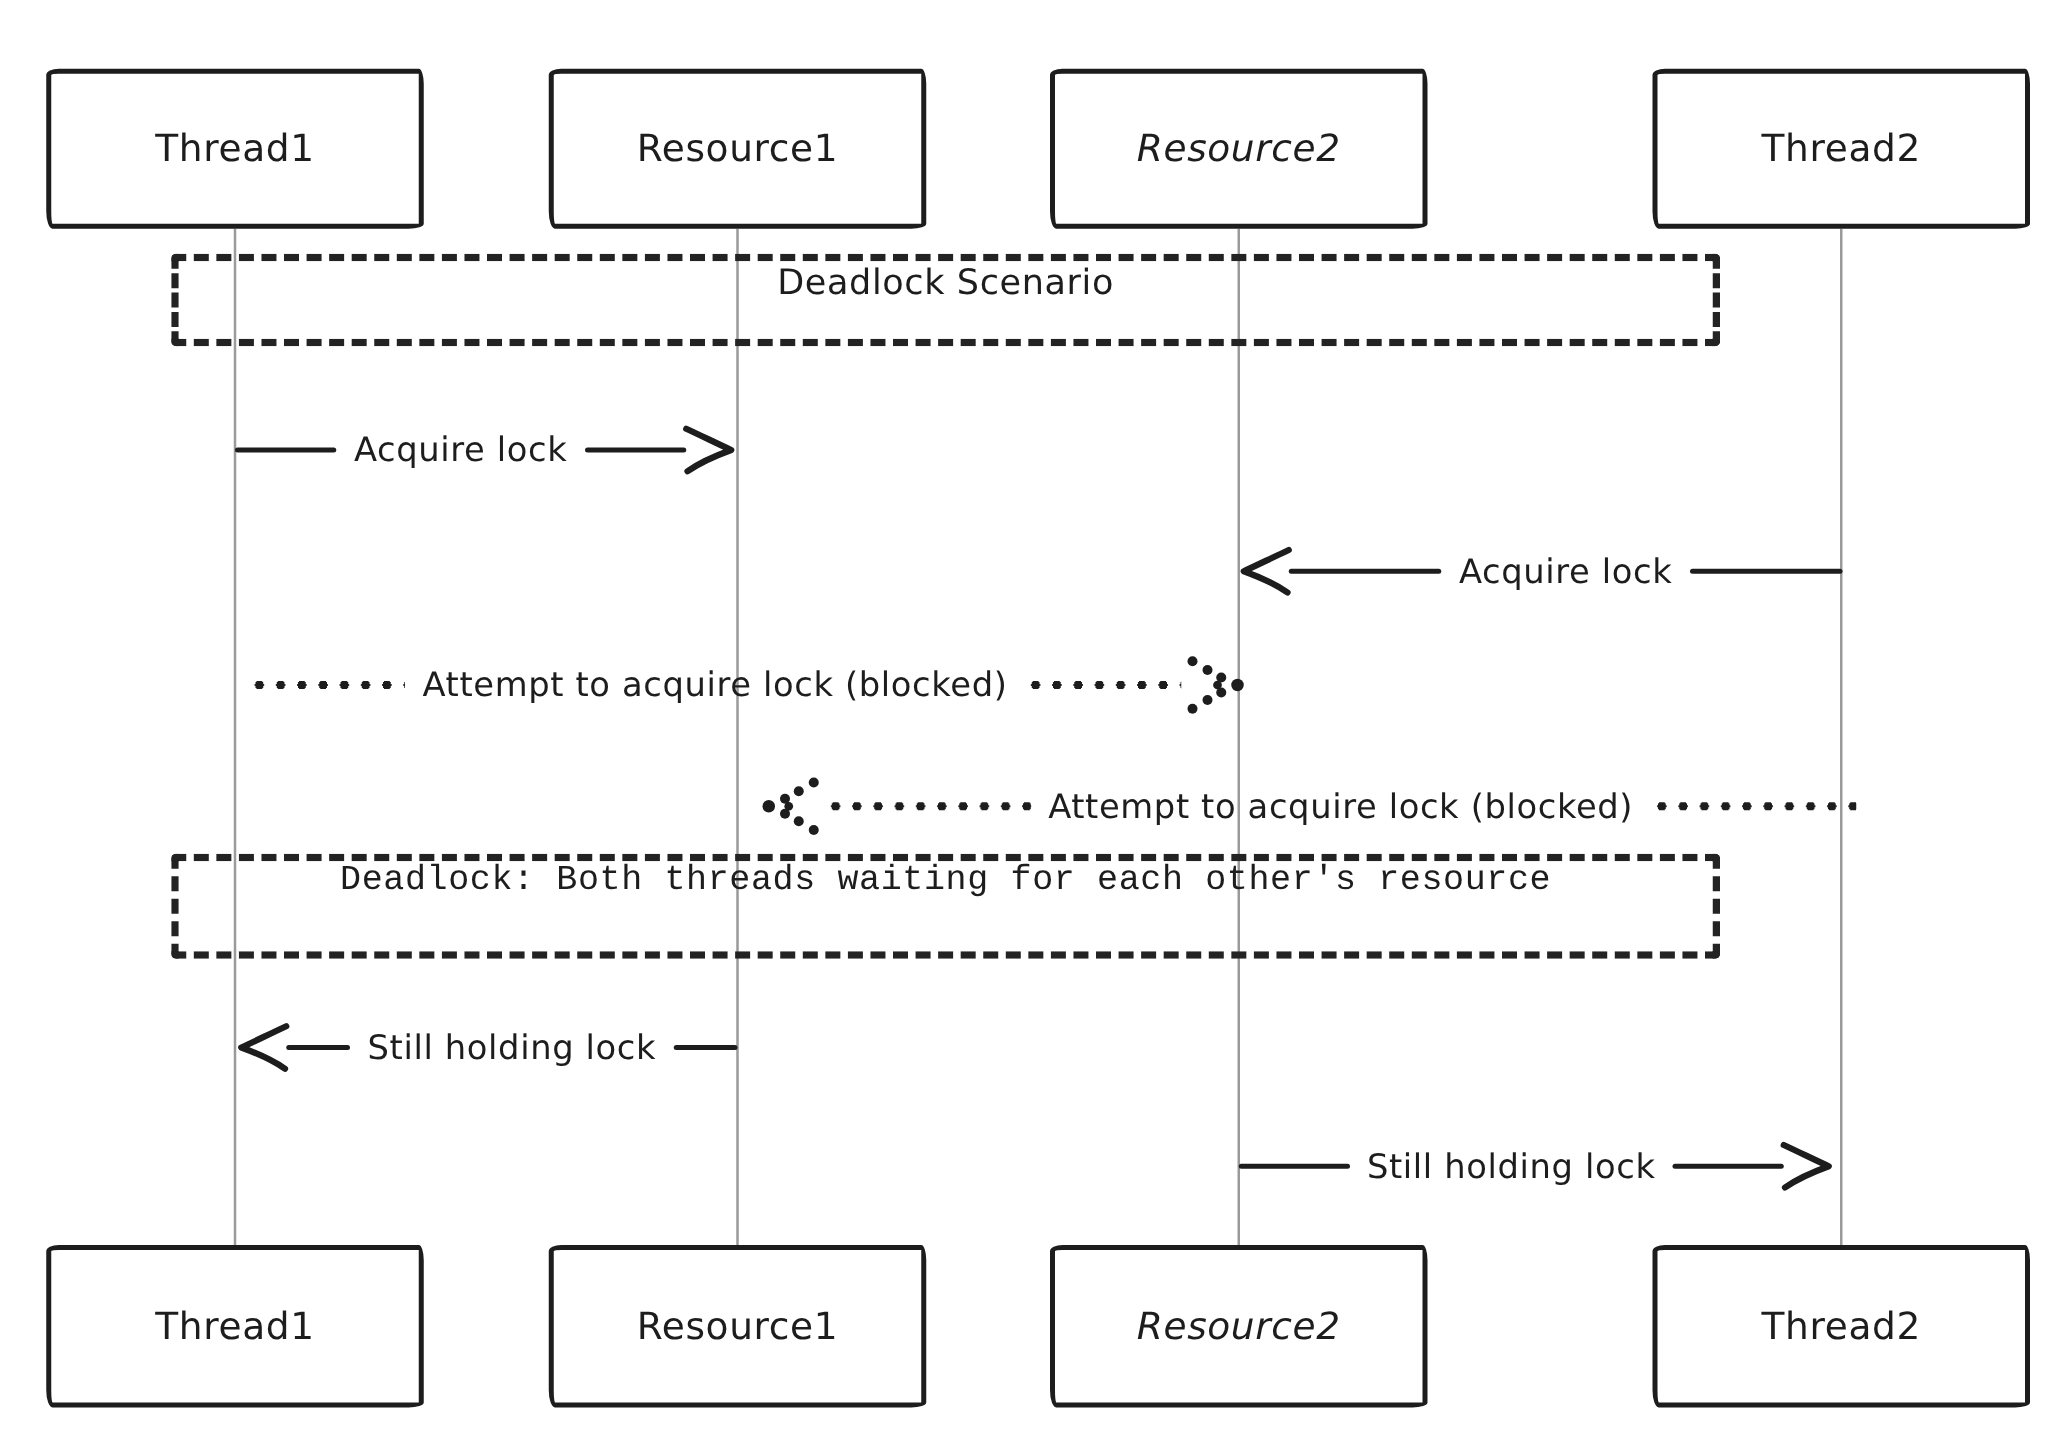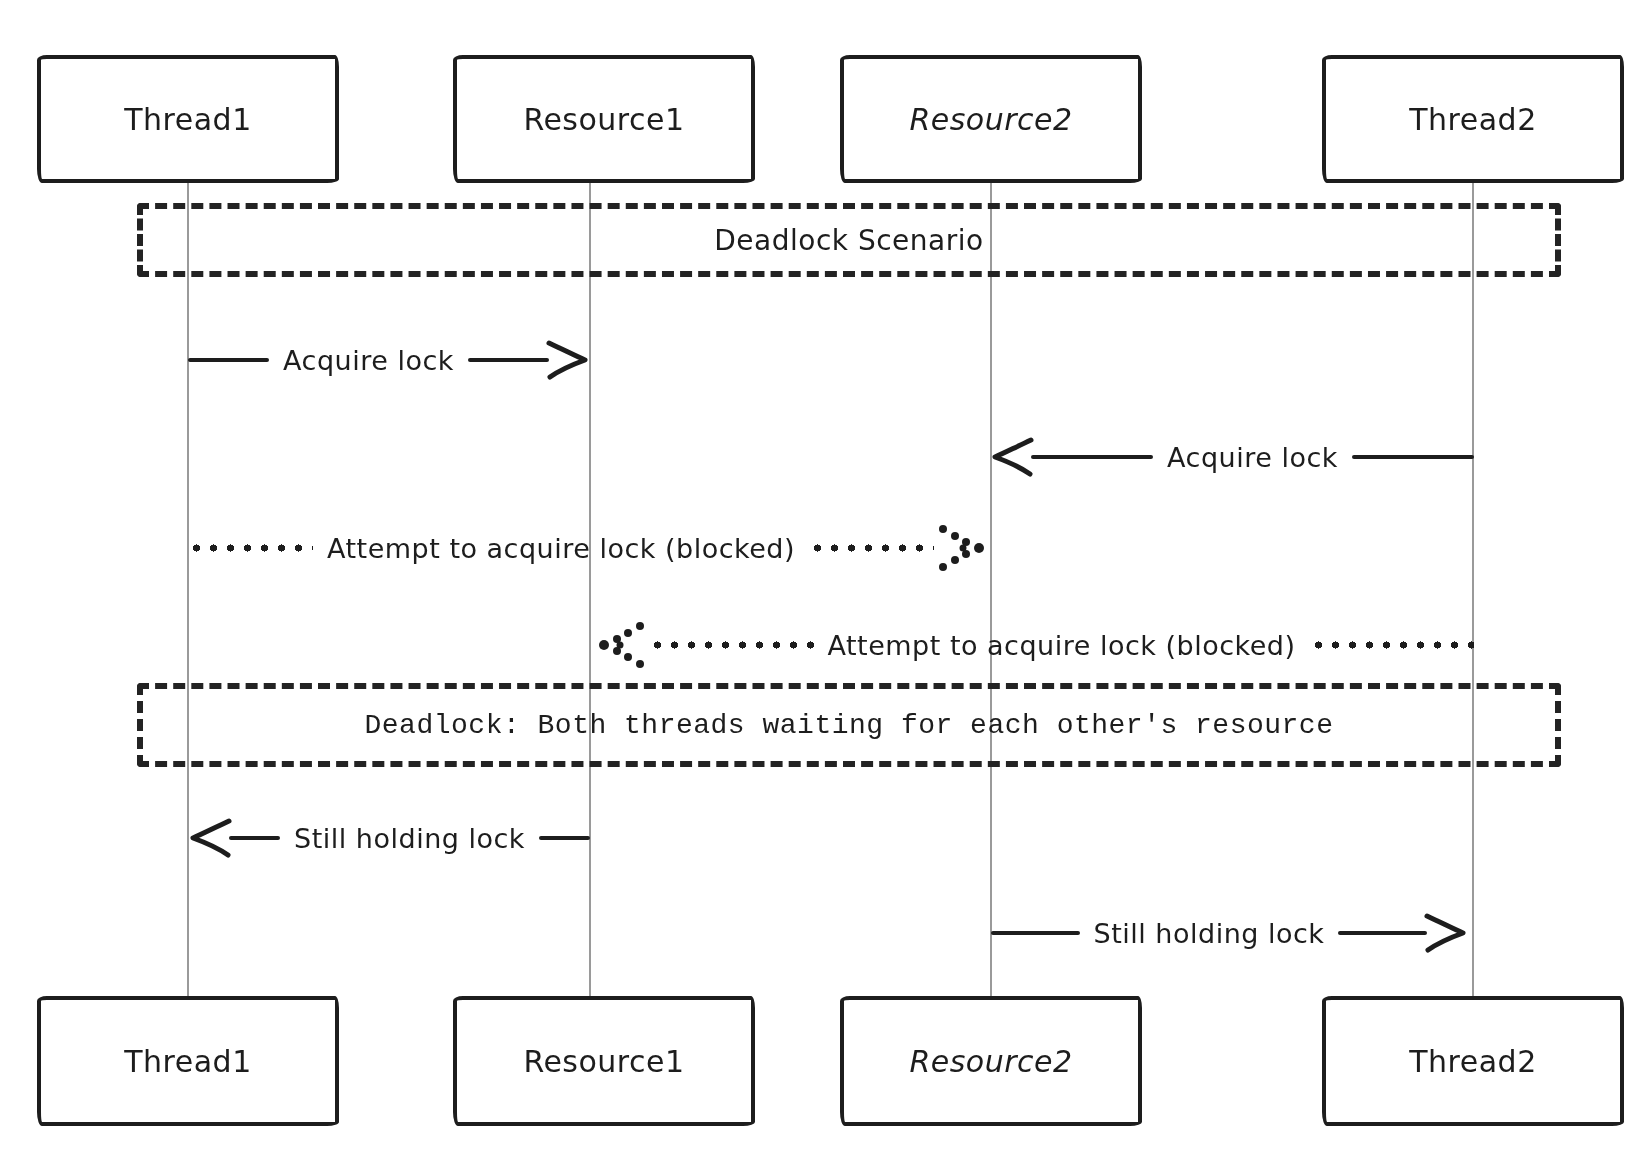--- a/index.html
+++ b/index.html
@@ -12,51 +12,51 @@
   .pbox {
     position:absolute; width:302px; height:128px; background:#ffffff;
     border:4.5px solid #1d1d1d;
     border-radius:10px 4px 12px 5px / 5px 12px 4px 14px;
     display:flex; align-items:center; justify-content:center;
     font-size:30px; letter-spacing:0.5px;
   }
   .pbox.row-top { top:55px; }
   .pbox.row-bottom { top:996px; height:130px; }
   .pbox.col-1 { left:37px;text-align:center; }
-  .pbox.col-2 { left:453px; }
+  .pbox.col-2 { left:439px; }
   .pbox.col-3 { left:840px;font-style:italic; }
   .pbox.col-4 { left:1322px;text-align:center; }
   
   .lifeline { position:absolute; top:183px; height:813px; width:2px; background:#9a9a9a; }
   .lifeline.l1 { left:187px; }
   .lifeline.l2 { left:589px; }
   .lifeline.l3 { left:990px; }
   .lifeline.l4 { left:1472px; }
   
   .frame {
-    position:absolute; left:137px; width:1424px;
+    position:absolute; left:137px; width:1239px;
     border:6px dashed #232323; border-radius:4px;
-    display:flex; align-items:center; justify-content:center;
+    display:flex; align-items:flex-start; justify-content:center;
     font-size:28px; letter-spacing:0.5px;
   }
   .frame.f1 { top:203px; height:74px; }
   .frame.f2 { top:683px; height:84px;font-family:Liberation Mono, monospace; }
   
   .msg { position:absolute; display:flex; align-items:center; }
   .msg .seg { flex:1 1 auto; min-width:10px; }
   .seg.solid { height:4px; background:#1d1d1d; border-radius:2px; }
   .seg.dotted {
     height:8px;
     background-image:radial-gradient(circle 3.6px, #1d1d1d 97%, transparent 100%);
     background-size:17px 8px; background-repeat:repeat-x; background-position:left center;
   }
   .msg .mlabel { flex:0 0 auto; font-size:27px; padding:0 14px; white-space:nowrap; letter-spacing:0.5px; }
   .msg svg { flex:0 0 auto; display:block; }
   .msg.solid-h { height:44px; }
-  .msg.dotted-h { height:54px; }
+  .msg.dotted-h { height:54px;margin-left:11px; }
   .m1 { left:188px; top:338px; width:402px; }
   .m2 { left:990px; top:435px; width:484px; }
   .m3 { left:188px; top:521px; width:797px; }
   .m4 { left:598px; top:618px; width:876px; }
   .m5 { left:188px; top:816px; width:402px; }
   .m6 { left:991px; top:911px; width:477px; }
   .head-r { margin-left:-5px; }
   .head-l { margin-right:-5px; }
 </style>
 </head>

